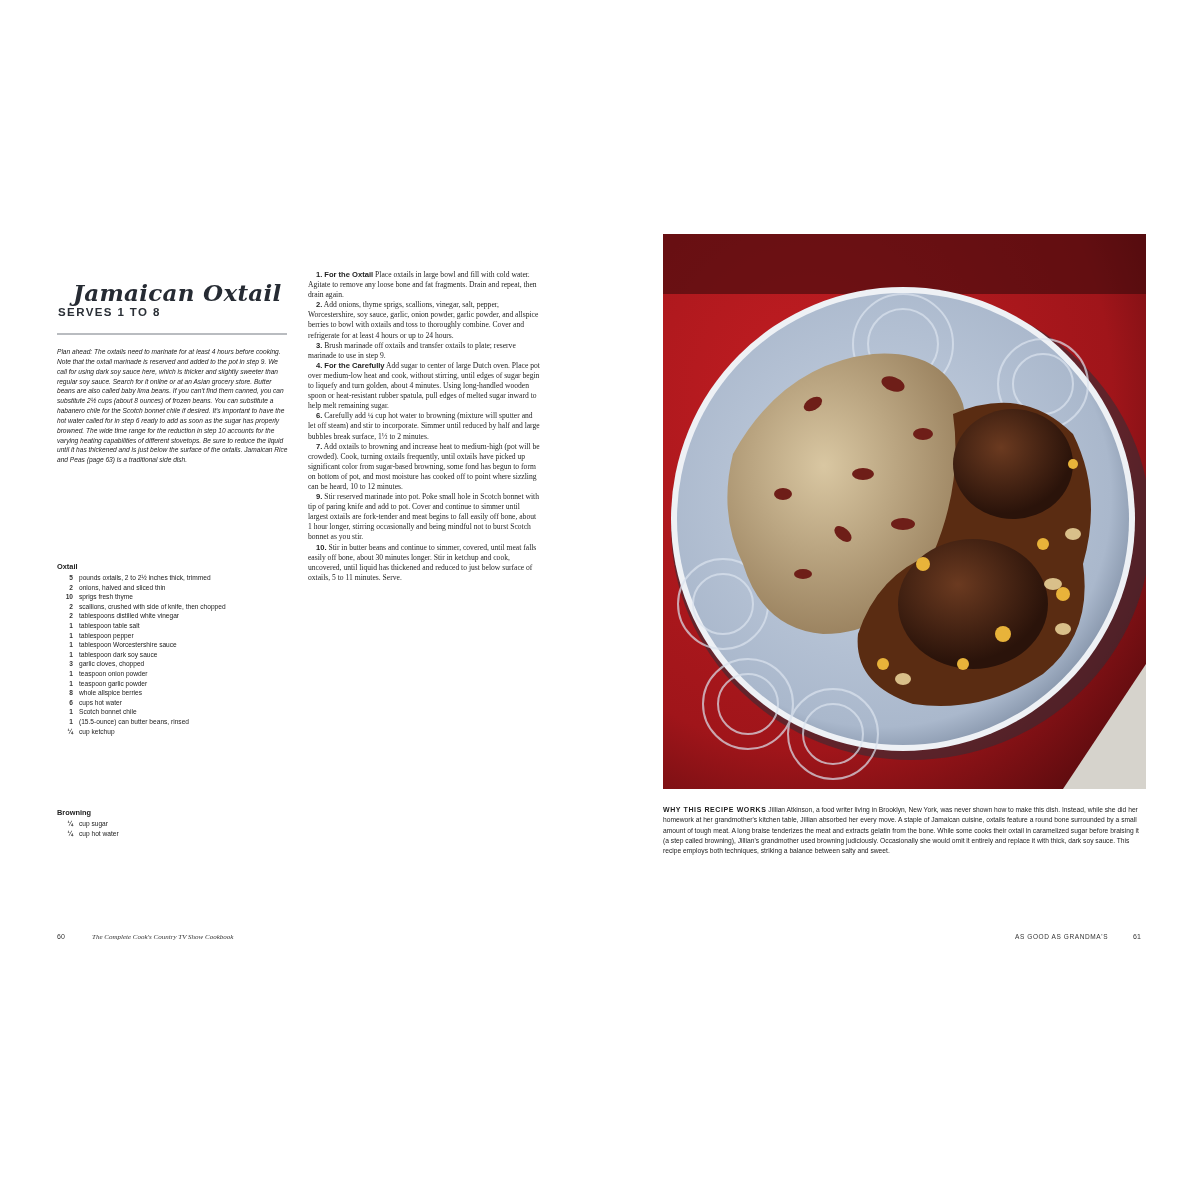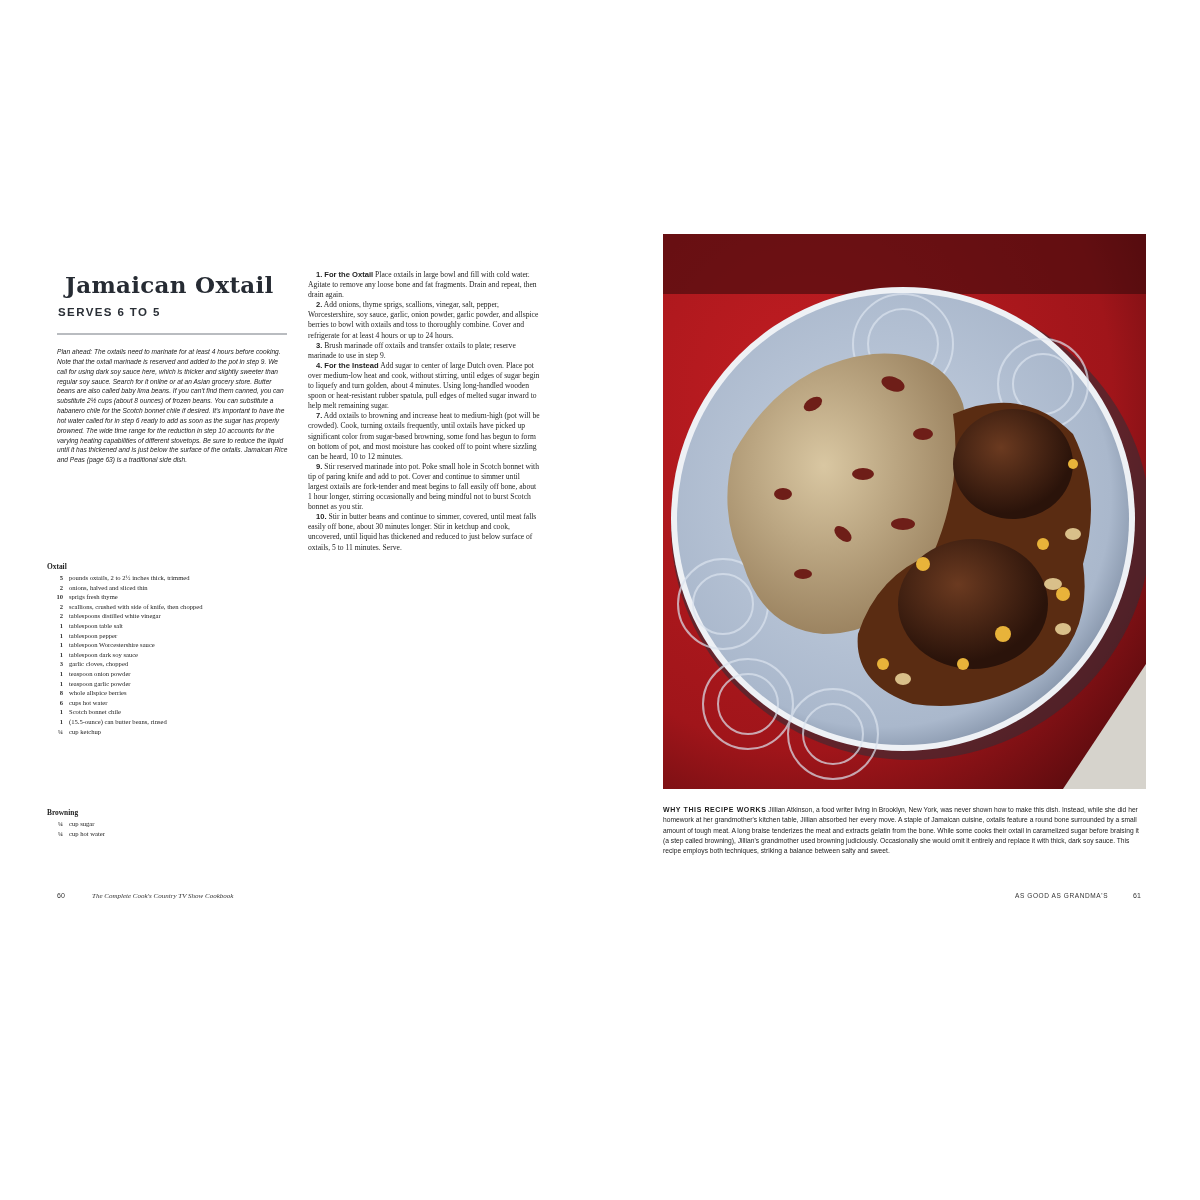--- a/index.html
+++ b/index.html
@@ -1,42 +1,42 @@
 <!DOCTYPE html>
 <html><head>
 <meta charset="utf-8">
 <style>
   html, body { margin:0; padding:0; background:#ffffff; }
   body { width:1200px; height:1200px; position:relative; overflow:hidden; font-family:"Liberation Sans", sans-serif; color:#1a1a1a; }
   .title { position:absolute; left:57px; top:263px; font-family:"DejaVu Serif", serif; font-weight:bold; font-size:23px; letter-spacing:0.3px; color:#262b33; }
   .serves { position:absolute; left:58px; top:306px; font-size:11.5px; font-weight:bold; letter-spacing:1.4px; color:#2a2f36; }
   .rule { position:absolute; left:57px; top:333px; width:230px; height:2px; background:#b9bcc0; }
   .headnote { position:absolute; left:57px; top:347px; width:232px; font-size:6.6px; line-height:9.85px; font-style:italic; color:#222; }
-  .ing { position:absolute; left:47px; width:232px; font-size:6.6px; color:#222;font-family:Liberation Serif, serif; }
+  .ing { position:absolute; left:57px; width:232px; font-size:6.6px; color:#222; }
   .ing h4 { margin:0 0 2px 0; font-size:7.4px; font-weight:bold; }
   .ing .row { display:flex; height:9.6px; line-height:9.6px; }
   .ing .qty { width:16px; text-align:right; padding-right:6px; font-weight:bold; color:#333; }
   .steps { position:absolute; left:308px; top:270px; width:232px; font-family:"Liberation Serif", serif; font-size:7.6px; line-height:10.1px; color:#1e1e1e; }
   .steps p { margin:0; text-indent:8px; }
   .steps .num { font-weight:bold; font-family:"Liberation Sans", sans-serif; }
   .steps .lead { font-weight:bold; font-family:"Liberation Sans", sans-serif; }
   .photo { position:absolute; left:663px; top:234px; width:483px; height:555px; overflow:hidden; background:#a3171c; }
   .why { position:absolute; left:663px; top:805px; width:480px; font-size:6.7px; line-height:10.3px; color:#222; }
   .why .lead { font-weight:bold; letter-spacing:0.6px; font-size:7px; }
-  .folio { position:absolute; top:892px; font-size:7px; color:#333; }
+  .folio { position:absolute; top:933px; font-size:7px; color:#333; }
   .folio.left-num { left:57px; }
   .folio.left-title { left:92px; font-family:"Liberation Serif", serif; font-style:italic; }
   .folio.right-title { left:1015px; letter-spacing:0.6px; font-size:6.5px; }
   .folio.right-num { left:1133px; }
 </style>
 </head>
 <body>
 
-<h1 class="title" style="margin:8px;">Jamaican Oxtail</h1>
-<div class="serves">SERVES 6 TO 5</div>
+<h1 class="title" style="margin:16px;font-style:italic;">Jamaican Oxtail</h1>
+<div class="serves">SERVES 1 TO 8</div>
 <div class="rule"></div>
 
 <div class="headnote">Plan ahead: The oxtails need to marinate for at least 4 hours before cooking. Note that the oxtail marinade is reserved and added to the pot in step 9. We call for using dark soy sauce here, which is thicker and slightly sweeter than regular soy sauce. Search for it online or at an Asian grocery store. Butter beans are also called baby lima beans. If you can't find them canned, you can substitute 2½ cups (about 8 ounces) of frozen beans. You can substitute a habanero chile for the Scotch bonnet chile if desired. It's important to have the hot water called for in step 6 ready to add as soon as the sugar has properly browned. The wide time range for the reduction in step 10 accounts for the varying heating capabilities of different stovetops. Be sure to reduce the liquid until it has thickened and is just below the surface of the oxtails. Jamaican Rice and Peas (page 63) is a traditional side dish.</div>
 
 <div class="ing" id="ing-oxtail" style="top:562px;">
   <h4>Oxtail</h4>
   <div class="rows">
       <div class="row">
         <span class="qty">5</span>
         <span>pounds oxtails, 2 to 2½ inches thick, trimmed</span>
@@ -118,21 +118,22 @@
         <span class="qty">¼</span>
         <span>cup hot water</span>
       </div>
     </div>
 </div>
 
 <div class="steps" id="steps">
     <p><span class="num">1.</span> <span class="lead">For the Oxtail</span> <span>Place oxtails in large bowl and fill with cold water. Agitate to remove any loose bone and fat fragments. Drain and repeat, then drain again.</span></p>
     <p><span class="num">2.</span> <span>Add onions, thyme sprigs, scallions, vinegar, salt, pepper, Worcestershire, soy sauce, garlic, onion powder, garlic powder, and allspice berries to bowl with oxtails and toss to thoroughly combine. Cover and refrigerate for at least 4 hours or up to 24 hours.</span></p>
     <p><span class="num">3.</span> <span>Brush marinade off oxtails and transfer oxtails to plate; reserve marinade to use in step 9.</span></p>
-    <p><span class="num">4.</span> <span class="lead">For the Instead</span> <span>Add sugar to center of large Dutch oven. Place pot over medium-low heat and cook, without stirring, until edges of sugar begin to liquefy and turn golden, about 4 minutes. Using long-handled wooden spoon or heat-resistant rubber spatula, pull edges of melted sugar inward to help melt remaining sugar.</span></p>
+    <p><span class="num">4.</span> <span class="lead">For the Carefully</span> <span>Add sugar to center of large Dutch oven. Place pot over medium-low heat and cook, without stirring, until edges of sugar begin to liquefy and turn golden, about 4 minutes. Using long-handled wooden spoon or heat-resistant rubber spatula, pull edges of melted sugar inward to help melt remaining sugar.</span></p>
+    <p><span class="num">6.</span> <span>Carefully add ¼ cup hot water to browning (mixture will sputter and let off steam) and stir to incorporate. Simmer until reduced by half and large bubbles break surface, 1½ to 2 minutes.</span></p>
     <p><span class="num">7.</span> <span>Add oxtails to browning and increase heat to medium-high (pot will be crowded). Cook, turning oxtails frequently, until oxtails have picked up significant color from sugar-based browning, some fond has begun to form on bottom of pot, and most moisture has cooked off to point where sizzling can be heard, 10 to 12 minutes.</span></p>
     <p><span class="num">9.</span> <span>Stir reserved marinade into pot. Poke small hole in Scotch bonnet with tip of paring knife and add to pot. Cover and continue to simmer until largest oxtails are fork-tender and meat begins to fall easily off bone, about 1 hour longer, stirring occasionally and being mindful not to burst Scotch bonnet as you stir.</span></p>
     <p><span class="num">10.</span> <span>Stir in butter beans and continue to simmer, covered, until meat falls easily off bone, about 30 minutes longer. Stir in ketchup and cook, uncovered, until liquid has thickened and reduced to just below surface of oxtails, 5 to 11 minutes. Serve.</span></p>
   </div>
 
 <div class="photo">
   <svg width="483" height="555" viewBox="0 0 483 555" xmlns="http://www.w3.org/2000/svg">
     <defs>
       <radialGradient id="bg" cx="0.3" cy="0.3" r="0.9">
         <stop offset="0" stop-color="#c21d22"></stop>

